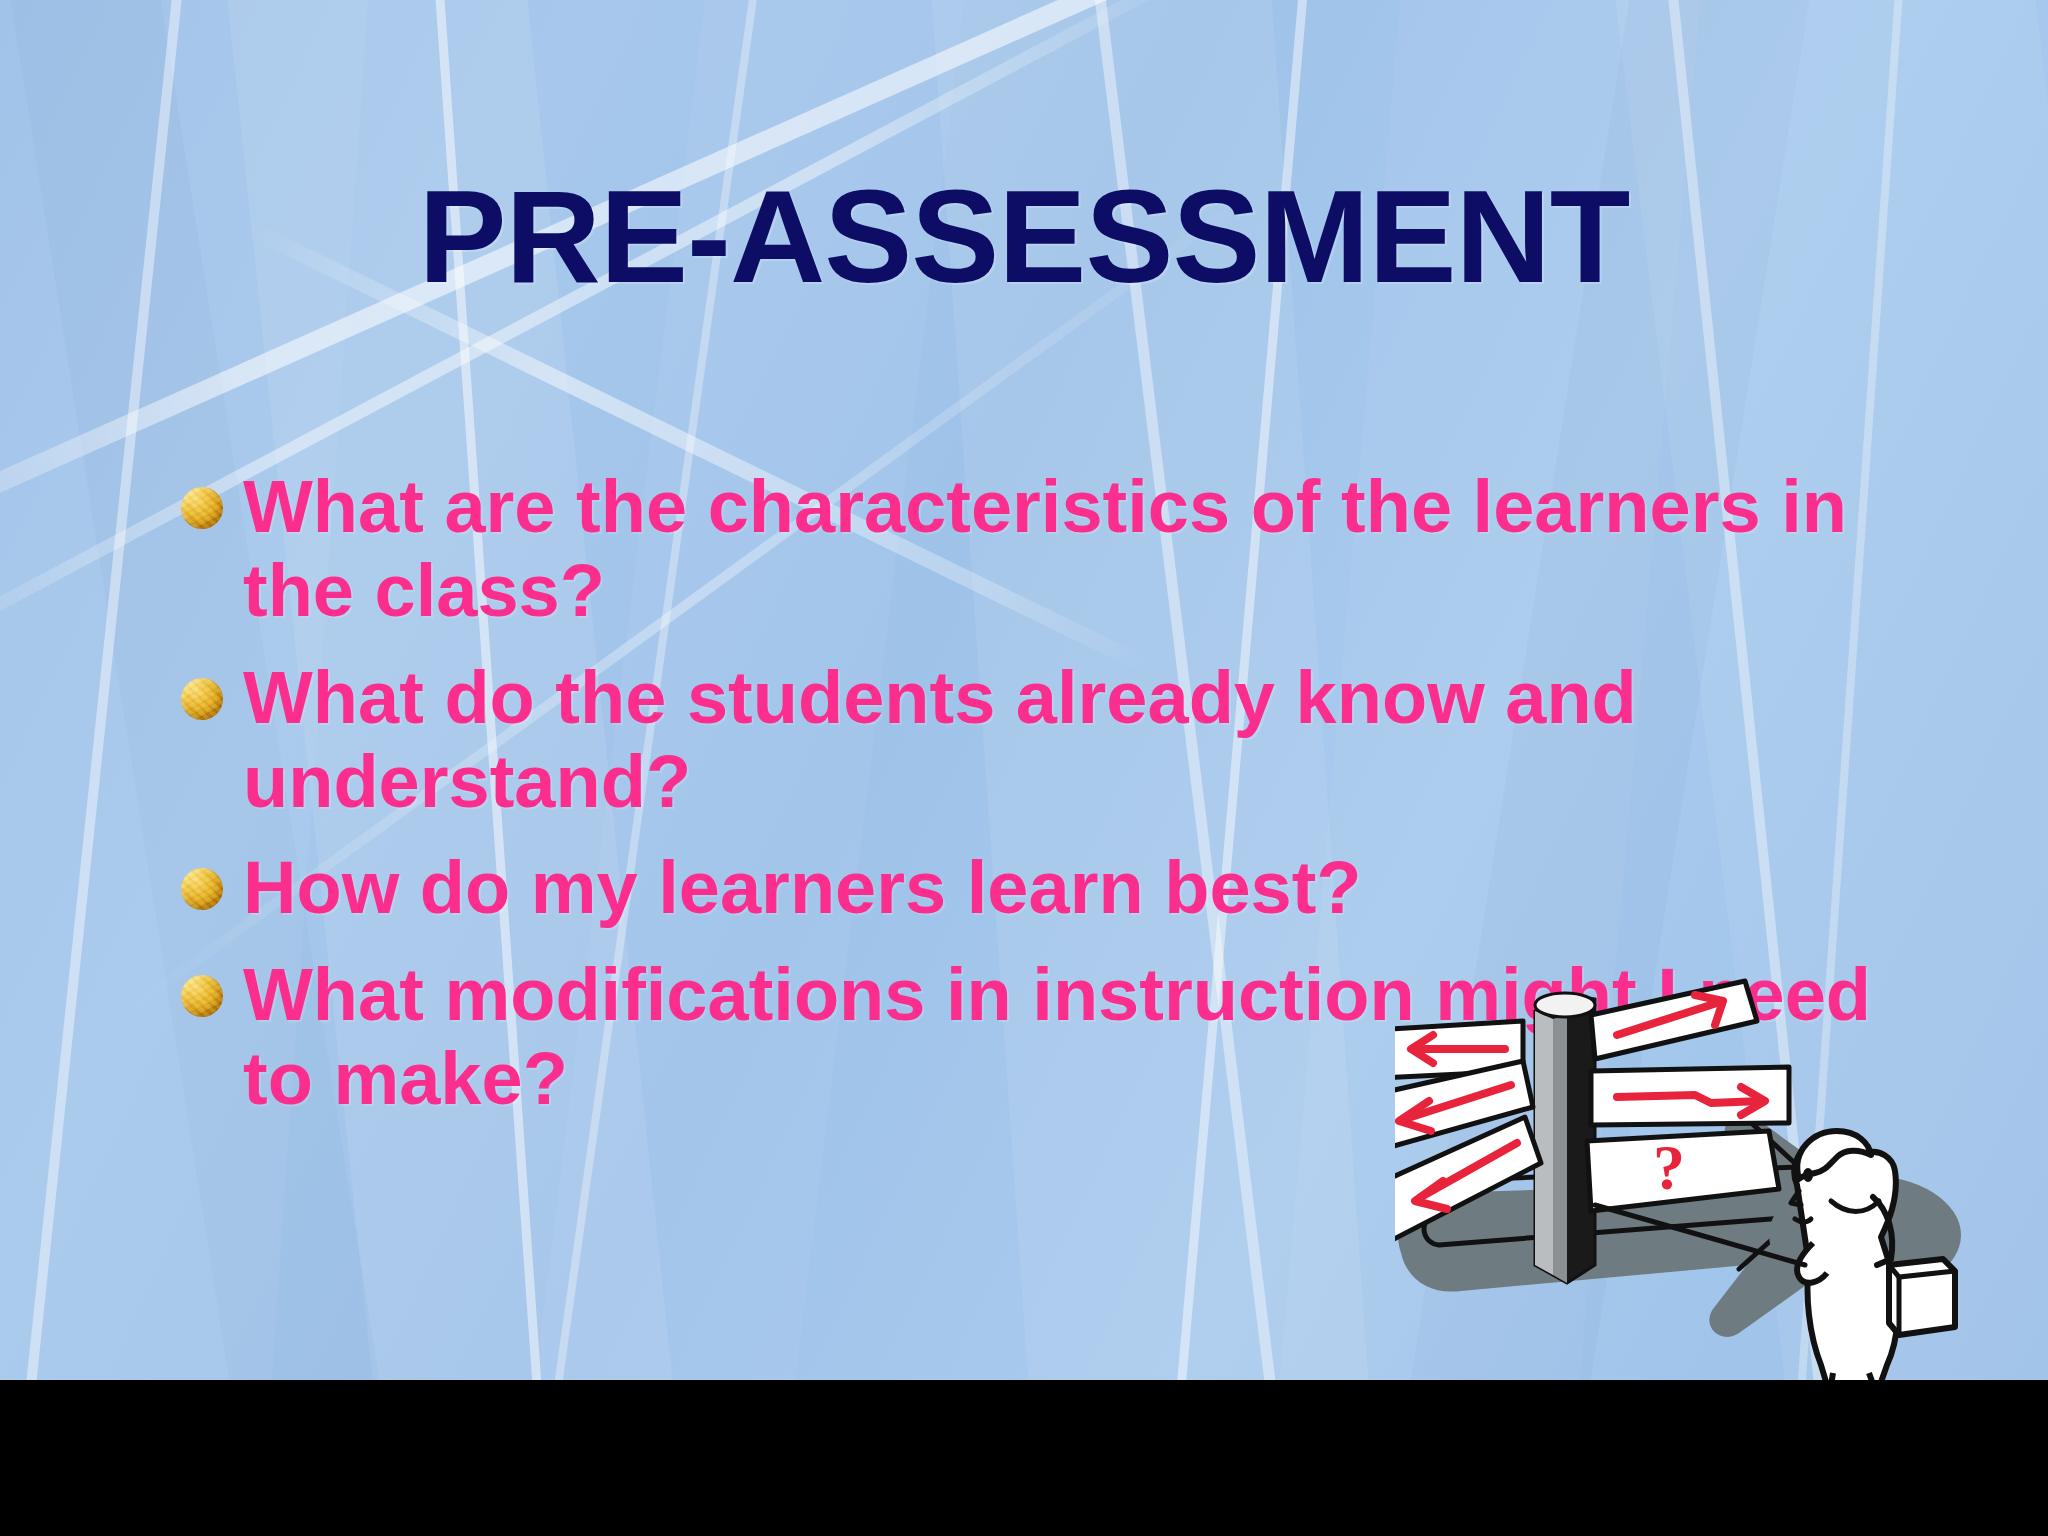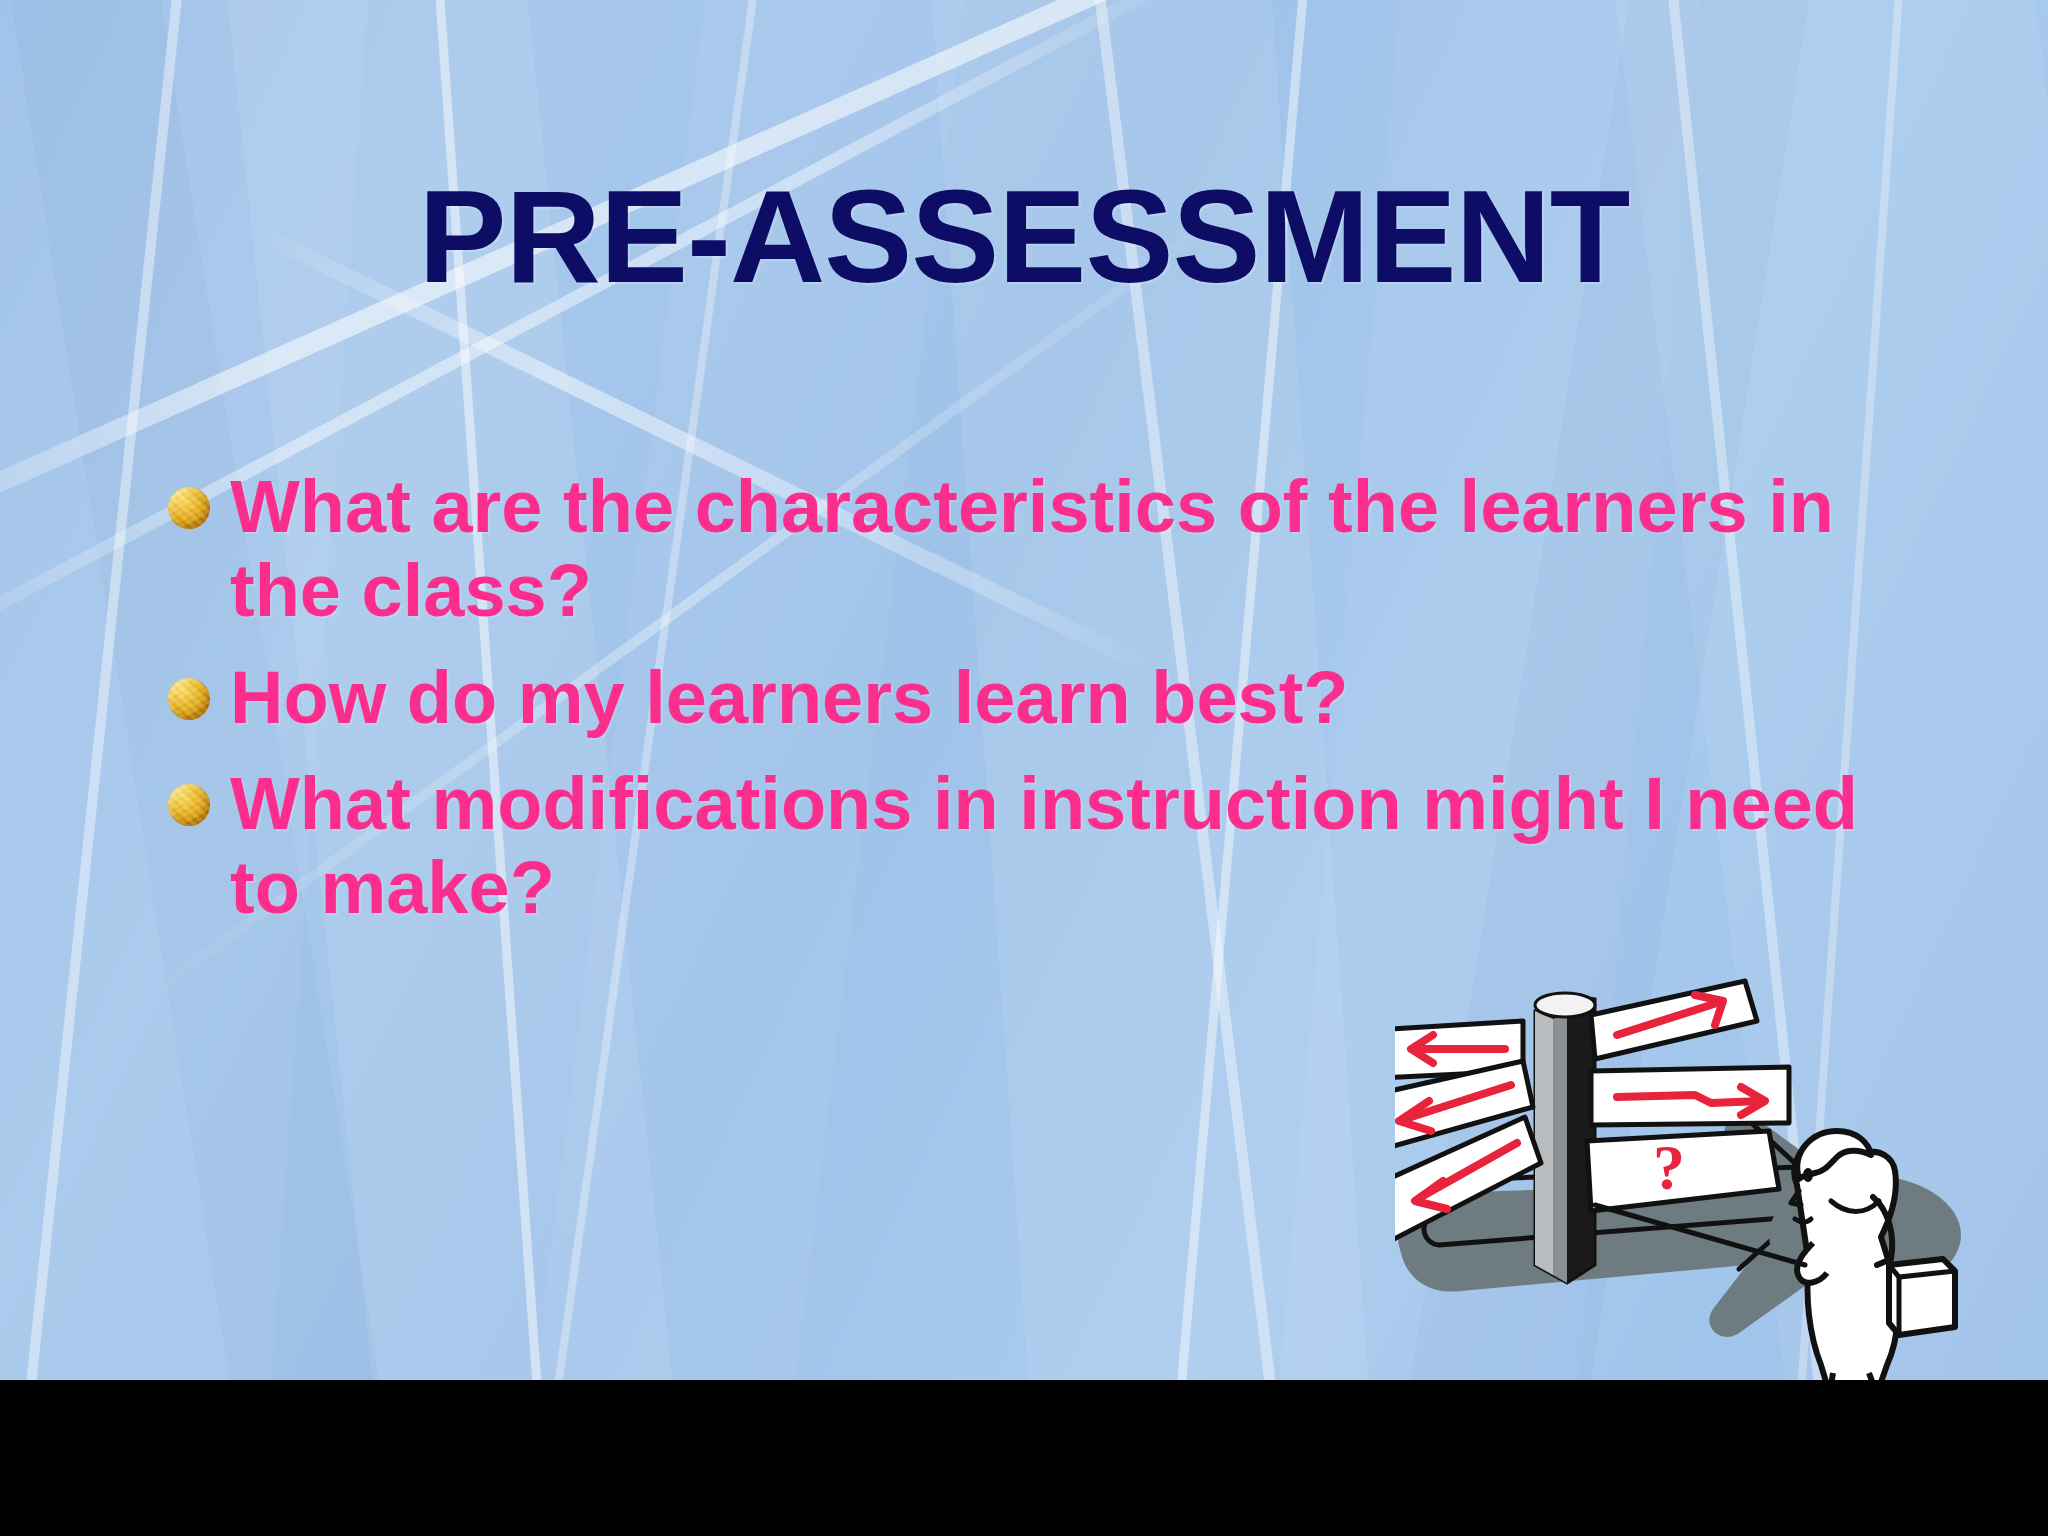--- a/index.html
+++ b/index.html
@@ -49,21 +49,21 @@
     font-weight:bold;
     letter-spacing:-1px;
     color:#0d0d66;
     text-shadow: 2px 2px 0 rgba(255,255,255,.18);
     white-space:nowrap;
   }
 
   
   #bullets {
     position:absolute;
-    left:168px;
+    left:181px;
     top:465px;
     width:1740px;
   }
   .bullet-row {
     display:flex;
     align-items:flex-start;
     margin-bottom:22px;
   }
   .bullet-marker {
     flex: 0 0 auto;
@@ -150,20 +150,24 @@
 
   <div id="title">PRE-ASSESSMENT</div>
 
   <div id="bullets">
 
     <div class="bullet-row">
       <span class="bullet-marker"></span>
       <span class="bullet-text">What are the characteristics of the learners in the class?</span>
     </div>
 
+    <div class="bullet-row">
+      <span class="bullet-marker"></span>
+      <span class="bullet-text">What do the students already know and understand?</span>
+    </div>
 
     <div class="bullet-row">
       <span class="bullet-marker"></span>
       <span class="bullet-text">How do my learners learn best?</span>
     </div>
 
     <div class="bullet-row">
       <span class="bullet-marker"></span>
       <span class="bullet-text">What modifications in instruction might I need to make?</span>
     </div>

